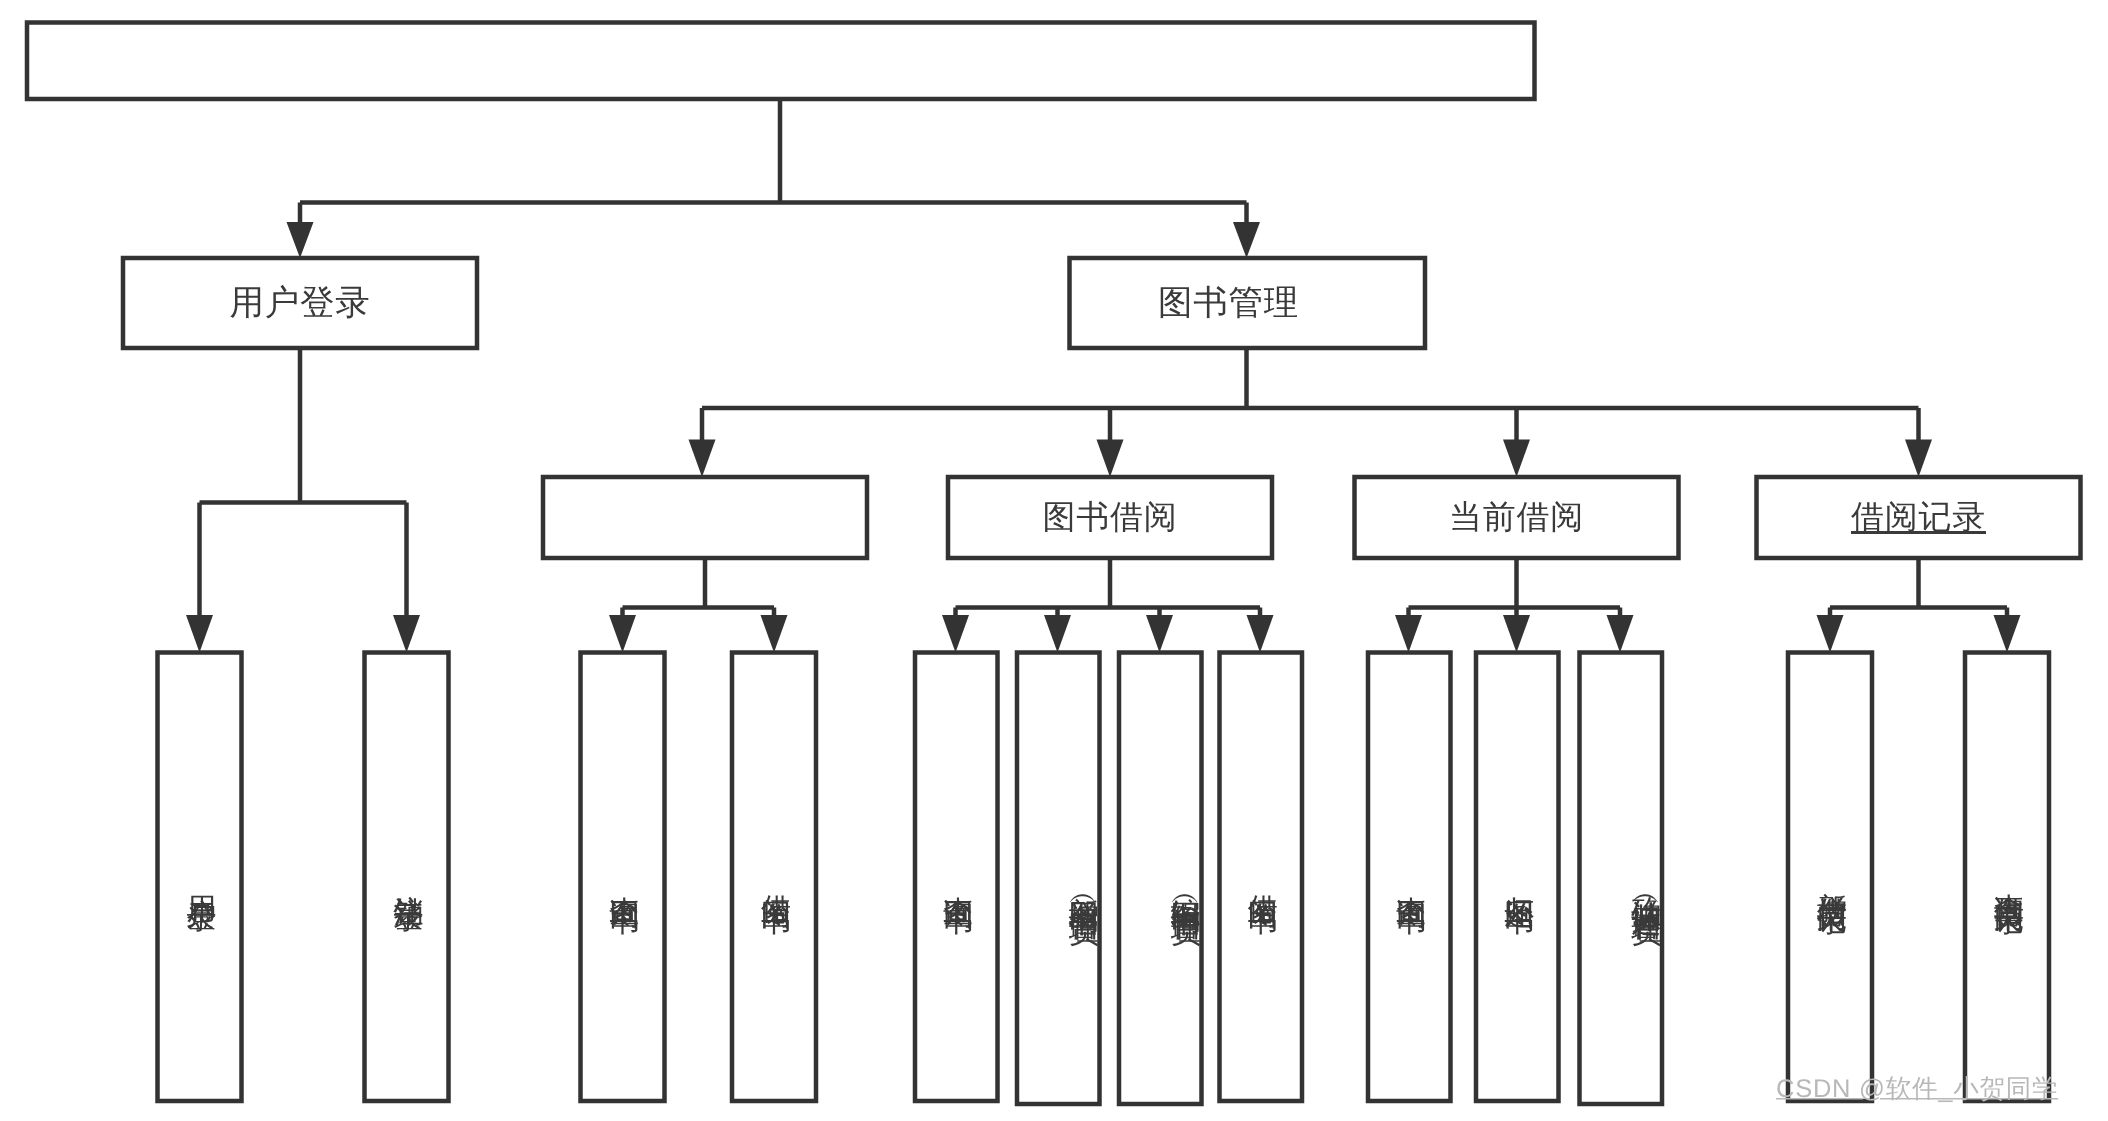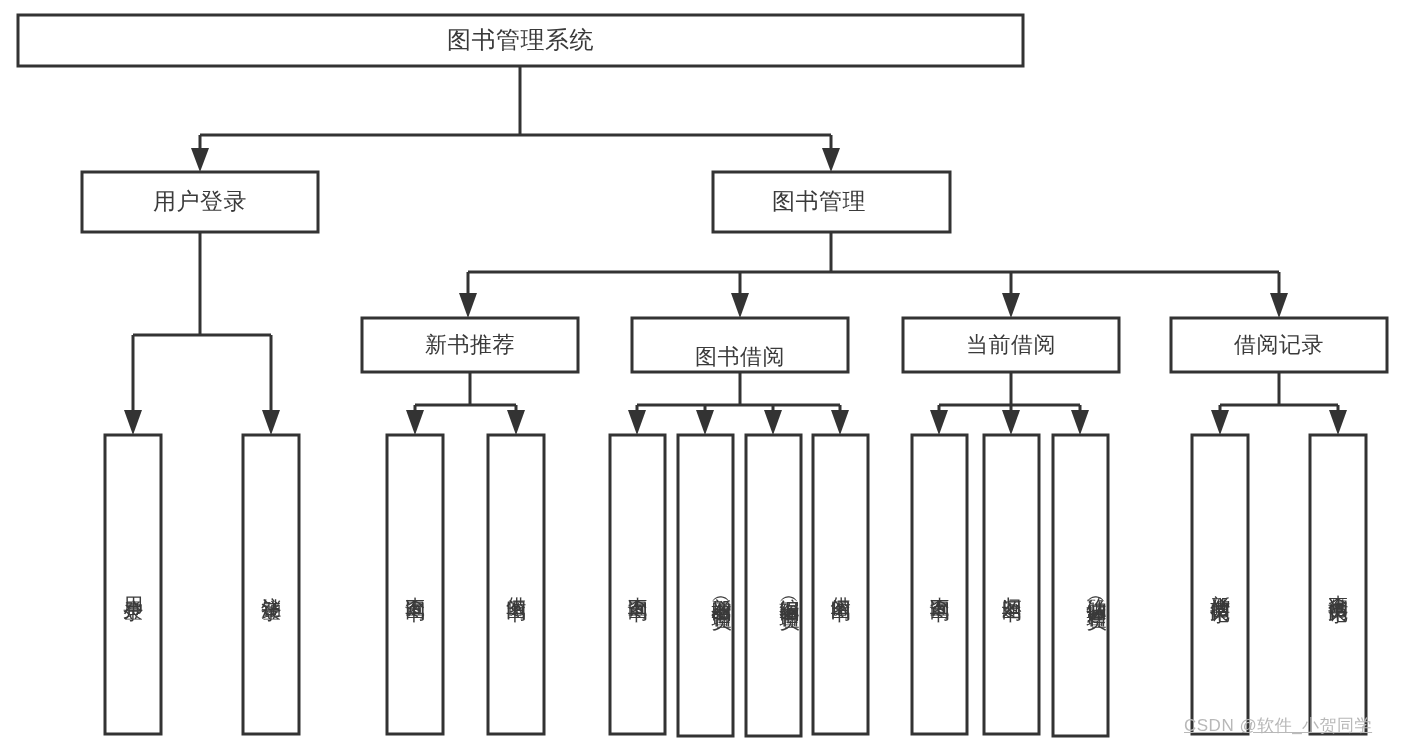--- a/index.html
+++ b/index.html
@@ -169,29 +169,27 @@
     <rect class="node-box" x="678" y="435" width="55" height="301"></rect>
     <rect class="node-box" x="746" y="435" width="55" height="301"></rect>
     <rect class="node-box" x="813" y="435" width="55" height="299"></rect>
     <rect class="node-box" x="912" y="435" width="55" height="299"></rect>
     <rect class="node-box" x="984" y="435" width="55" height="299"></rect>
     <rect class="node-box" x="1053" y="435" width="55" height="301"></rect>
     <rect class="node-box" x="1192" y="435" width="56" height="299"></rect>
     <rect class="node-box" x="1310" y="435" width="56" height="299"></rect>
   </svg>
 
-  <div class="node-label" style="left:18px; top:15px; width:1005px; height:51px; font-size:24px;">图书管理系统</div>
 
   <div class="node-label" style="left:82px; top:172px; width:236px; height:60px; font-size:23px;">用户登录</div>
   <div class="node-label" style="left:713px; top:172px; width:212px; height:60px; font-size:23px;">图书管理</div>
 
-  <div class="node-label" style="left:362px; top:318px; width:216px; height:54px; font-size:22px;">新书推荐</div>
-  <div class="node-label" style="left:632px; top:318px; width:216px; height:54px; font-size:22px;margin-top:12px;">图书借阅</div>
+  <div class="node-label" style="left:632px; top:318px; width:216px; height:54px; font-size:22px;">图书借阅</div>
   <div class="node-label" style="left:903px; top:318px; width:216px; height:54px; font-size:22px;border-radius:11px;">当前借阅</div>
-  <div class="node-label" style="left:1171px; top:318px; width:216px; height:54px; font-size:22px;">借阅记录</div>
+  <div class="node-label" style="left:1171px; top:318px; width:216px; height:54px; font-size:22px;text-decoration:underline;">借阅记录</div>
 
   <div class="node-label vertical" style="left:105px; top:435px; width:56px; height:299px;">用户登录</div>
   <div class="node-label vertical" style="left:243px; top:435px; width:56px; height:299px;">注销登录</div>
   <div class="node-label vertical" style="left:387px; top:435px; width:56px; height:299px;">查询图书</div>
   <div class="node-label vertical" style="left:488px; top:435px; width:56px; height:299px;">借阅图书</div>
   <div class="node-label vertical" style="left:610px; top:435px; width:55px; height:299px;">查询图书</div>
   <div class="node-label vertical" style="left:678px; top:435px; width:55px; height:301px; align-items:flex-start; padding-top:10px; box-sizing:border-box;">新增图书（管理员）</div>
   <div class="node-label vertical" style="left:746px; top:435px; width:55px; height:301px; align-items:flex-start; padding-top:10px; box-sizing:border-box;">编辑图书（管理员）</div>
   <div class="node-label vertical" style="left:813px; top:435px; width:55px; height:299px;">借阅图书</div>
   <div class="node-label vertical" style="left:912px; top:435px; width:55px; height:299px;">查询图书</div>

